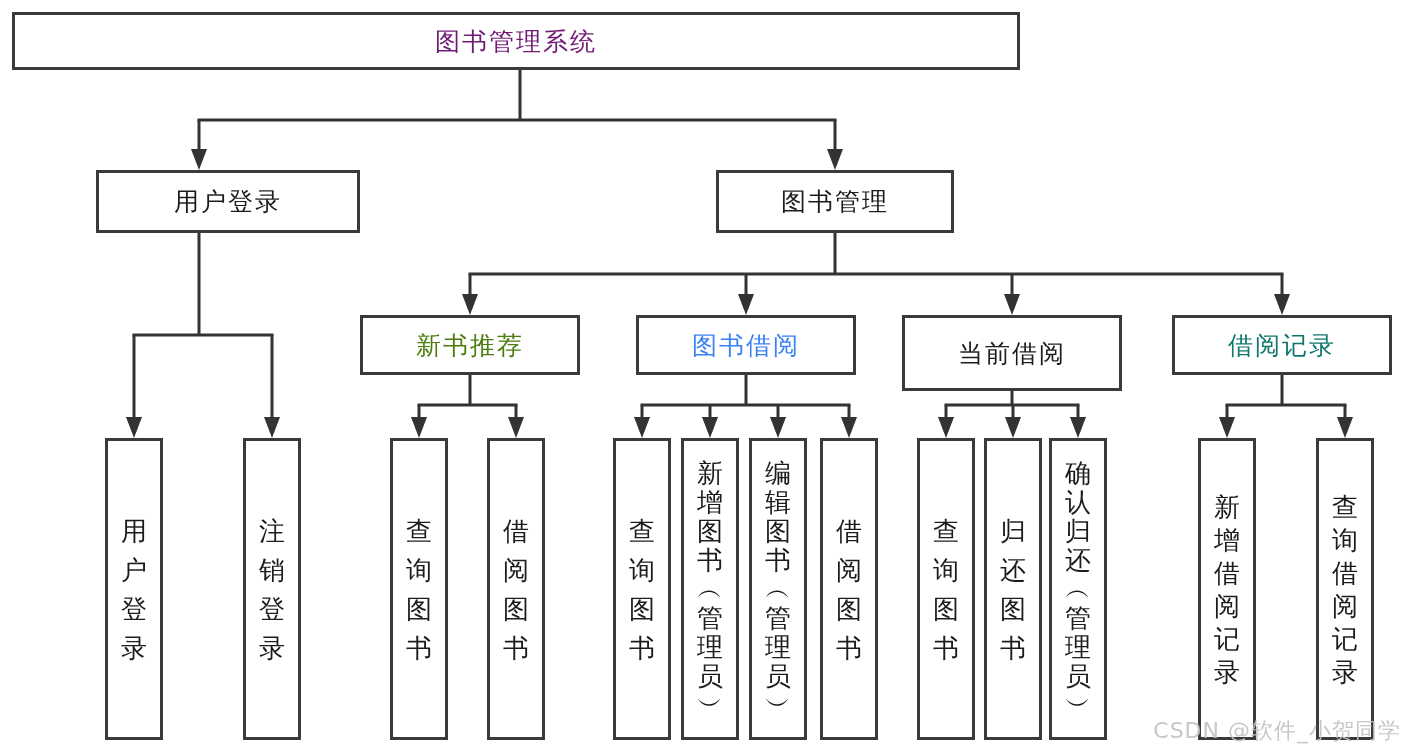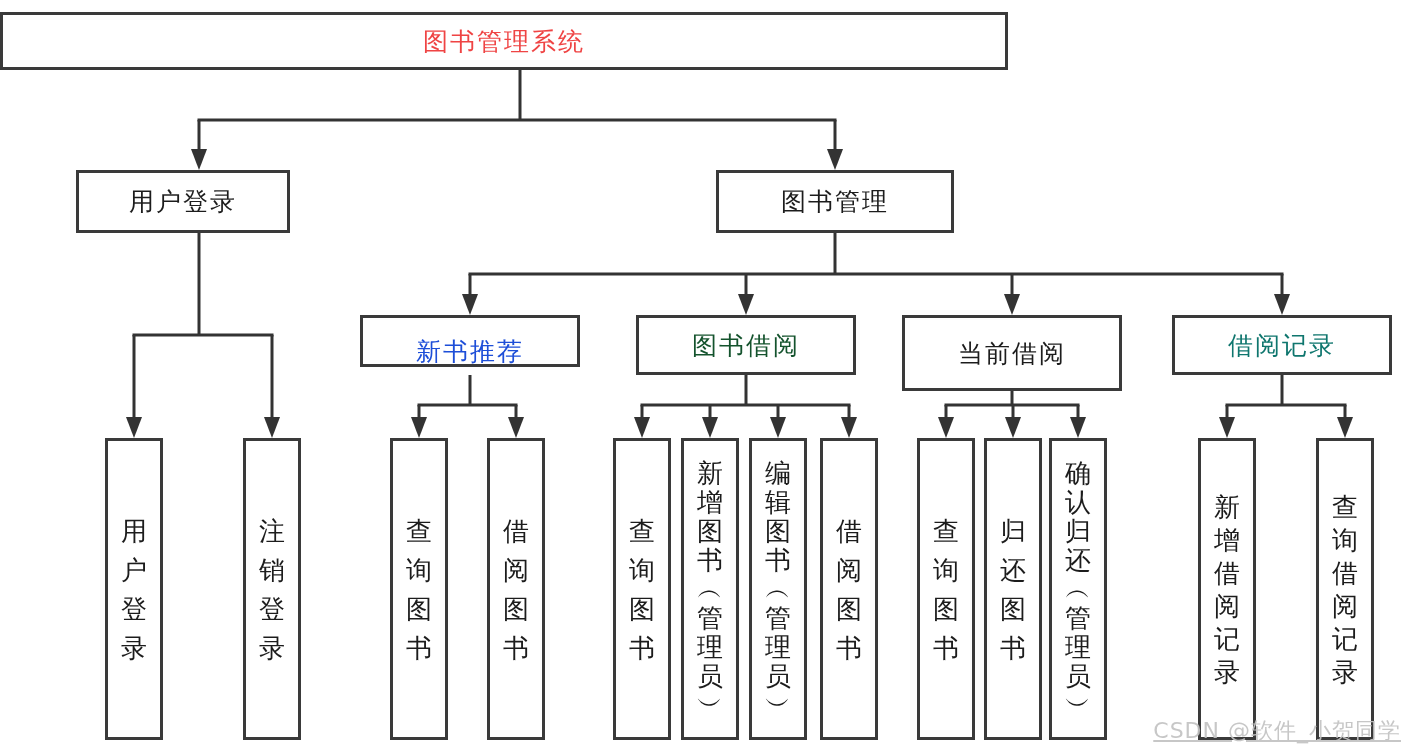--- a/index.html
+++ b/index.html
@@ -53,21 +53,20 @@
     position: absolute;
     right: 4px;
     bottom: 5px;
     font-size: 22px;
     line-height: 1;
     color: #c3c3c3;
     opacity: 0.92;
     z-index: 10;
     white-space: nowrap;
     letter-spacing: 1px;
-    text-decoration: underline;
   }
 </style>
 </head>
 <body>
 
 <div class="stage">
   <svg id="connector-svg" viewBox="0 0 1405 747" xmlns="http://www.w3.org/2000/svg">
       <line x1="520" y1="70" x2="520" y2="120" stroke="#333333" stroke-width="3"></line>
       <line x1="197.5" y1="120" x2="836.5" y2="120" stroke="#333333" stroke-width="3"></line>
       <line x1="199" y1="120" x2="199" y2="155" stroke="#333333" stroke-width="3"></line>
@@ -115,33 +114,33 @@
       <line x1="1078" y1="405" x2="1078" y2="423" stroke="#333333" stroke-width="3"></line>
       <polygon points="1070,417 1086,417 1078,438" fill="#333333"></polygon>
       <line x1="1282" y1="375" x2="1282" y2="405" stroke="#333333" stroke-width="3"></line>
       <line x1="1225.5" y1="405" x2="1346.5" y2="405" stroke="#333333" stroke-width="3"></line>
       <line x1="1227" y1="405" x2="1227" y2="423" stroke="#333333" stroke-width="3"></line>
       <polygon points="1219,417 1235,417 1227,438" fill="#333333"></polygon>
       <line x1="1345" y1="405" x2="1345" y2="423" stroke="#333333" stroke-width="3"></line>
       <polygon points="1337,417 1353,417 1345,438" fill="#333333"></polygon>
     </svg>
   <div id="nodes">
-      <div class="node h" style="left: 0; top: 12px; width: 1008px; height: 58px; border-color: rgb(58, 58, 58); color: #ef4444;">
+      <div class="node h" style="left: 12px; top: 12px; width: 1008px; height: 58px; border-color: rgb(58, 58, 58); color: #701a75;">
         <span class="hlabel">图书管理系统</span>
       </div>
-      <div class="node h" style="left: 76px; top: 170px; width: 214px; height: 63px; border-color: rgb(58, 58, 58); color: rgb(28, 28, 28);">
+      <div class="node h" style="left: 96px; top: 170px; width: 264px; height: 63px; border-color: rgb(58, 58, 58); color: rgb(28, 28, 28);">
         <span class="hlabel">用户登录</span>
       </div>
       <div class="node h" style="left: 716px; top: 170px; width: 238px; height: 63px; border-color: rgb(58, 58, 58); color: rgb(28, 28, 28);">
         <span class="hlabel">图书管理</span>
       </div>
-      <div class="node h" style="left: 360px; top: 315px; width: 220px; height: 52px; border-color: rgb(58, 58, 58); color: #1d4ed8; align-items: flex-end;">
+      <div class="node h" style="left: 360px; top: 315px; width: 220px; height: 60px; border-color: rgb(58, 58, 58); color: #4d7c0f;">
         <span class="hlabel">新书推荐</span>
       </div>
-      <div class="node h" style="left: 636px; top: 315px; width: 220px; height: 60px; border-color: rgb(58, 58, 58); color: #14532d; justify-content: center;">
+      <div class="node h" style="left: 636px; top: 315px; width: 220px; height: 60px; border-color: rgb(58, 58, 58); color: #3b82f6; justify-content: center;">
         <span class="hlabel">图书借阅</span>
       </div>
       <div class="node h" style="left: 902px; top: 315px; width: 220px; height: 76px; border-color: rgb(58, 58, 58); color: rgb(28, 28, 28);">
         <span class="hlabel">当前借阅</span>
       </div>
       <div class="node h" style="left: 1172px; top: 315px; width: 220px; height: 60px; border-color: rgb(58, 58, 58); color: #0f766e;">
         <span class="hlabel">借阅记录</span>
       </div>
       <div class="node v" style="left: 105px; top: 438px; width: 58px; height: 302px; border-color: rgb(58, 58, 58); color: rgb(28, 28, 28);">
         <div class="vlabel gap-wide">

